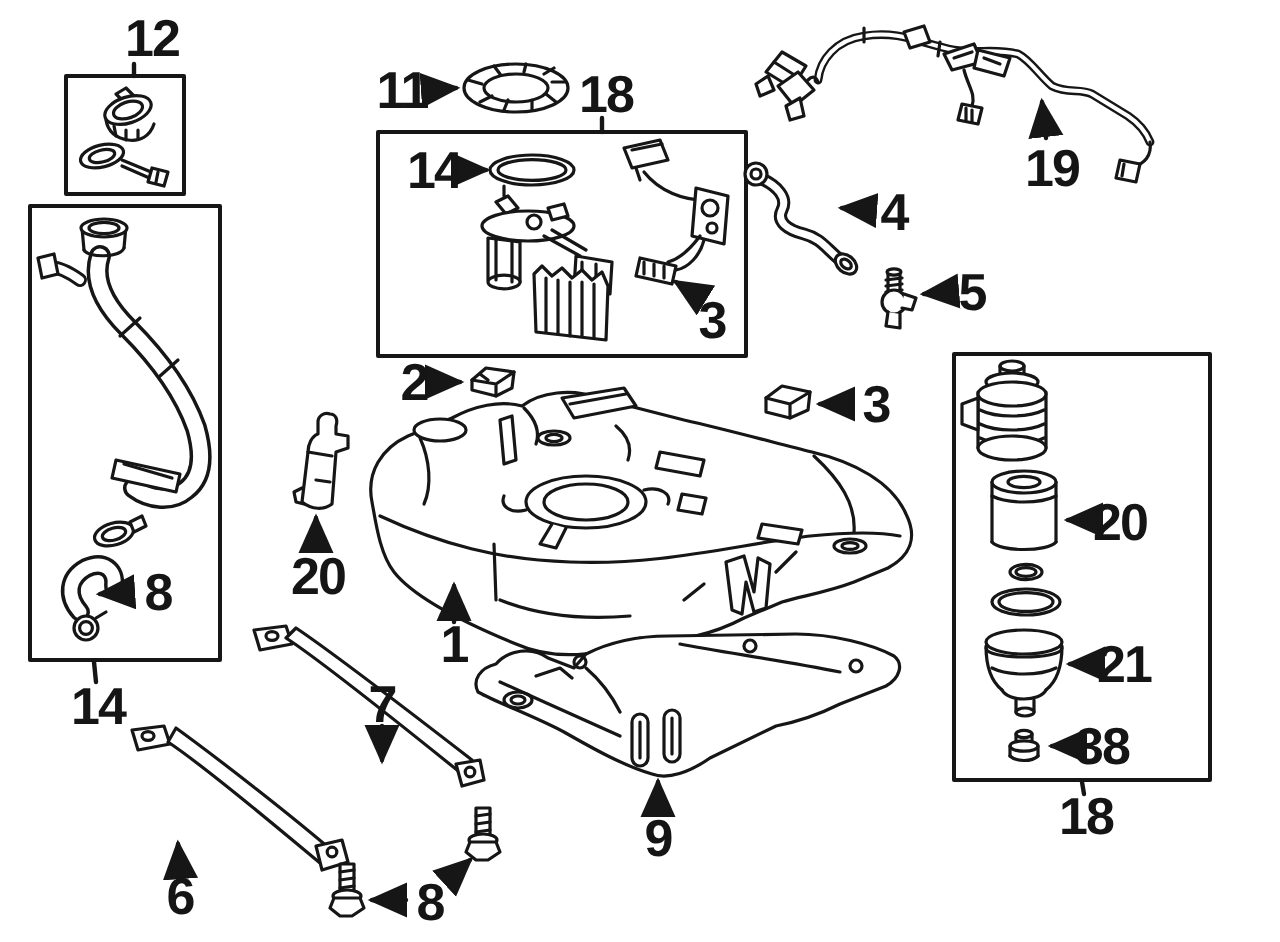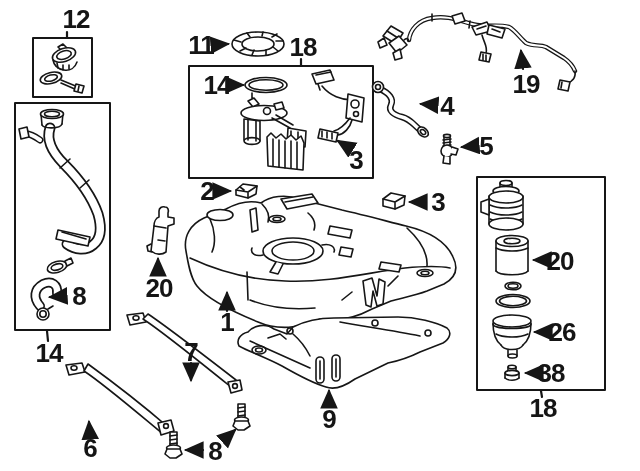--- a/index.html
+++ b/index.html
@@ -313,15 +313,15 @@
   <div class="callout" style="left:79px;top:296px">8</div>
   <div class="callout" style="left:76px;top:19px">12</div>
   <div class="callout" style="left:303px;top:47px">18</div>
   <div class="callout" style="left:217px;top:85px">14</div>
   <div class="callout" style="left:356px;top:160px">3</div>
   <div class="callout" style="left:201px;top:45px">11</div>
   <div class="callout" style="left:526px;top:84px">19</div>
   <div class="callout" style="left:159px;top:288px">20</div>
   <div class="callout" style="left:543px;top:408px">18</div>
   <div class="callout" style="left:560px;top:261px">20</div>
-  <div class="callout" style="left:562px;top:332px">26</div>
+  <div class="callout" style="left:562px;top:332px">21</div>
   <div class="callout" style="left:551px;top:373px">38</div>
 </div>
 
 </body></html>

